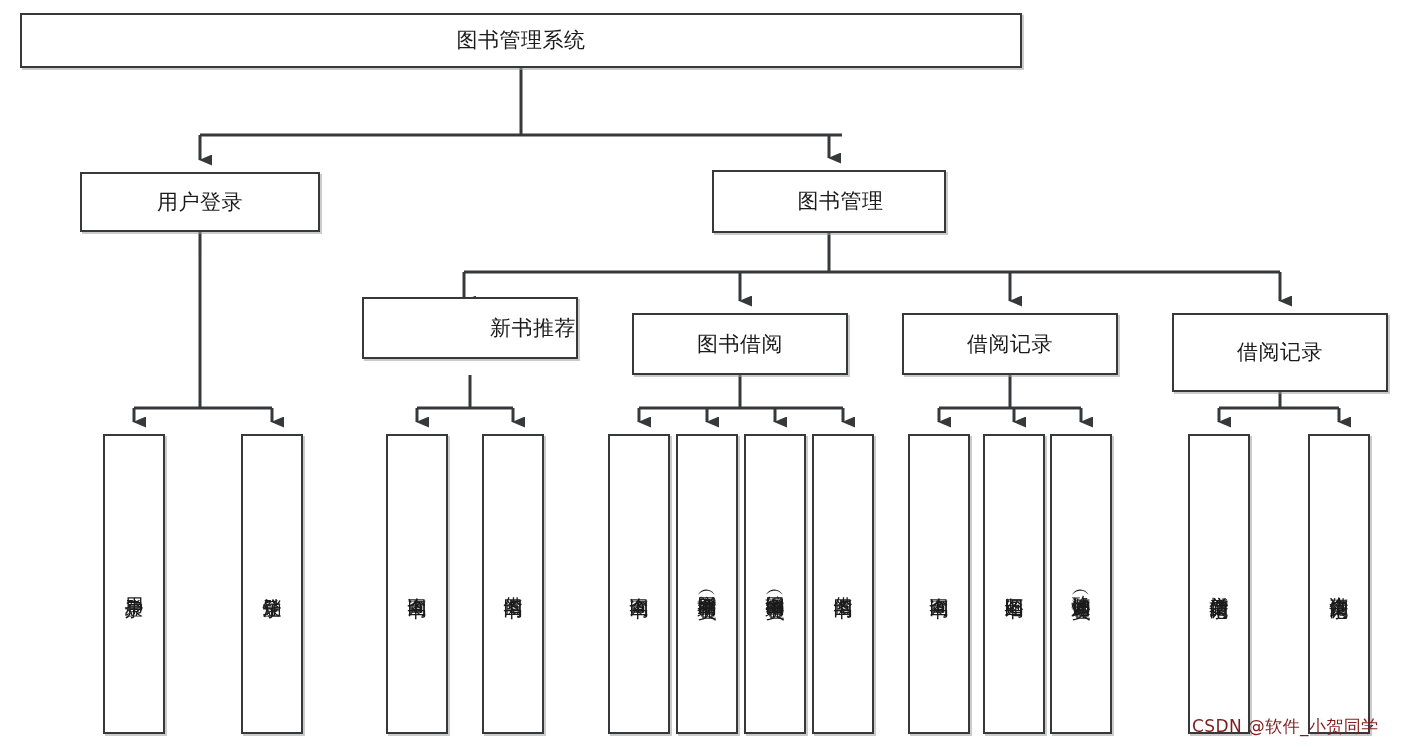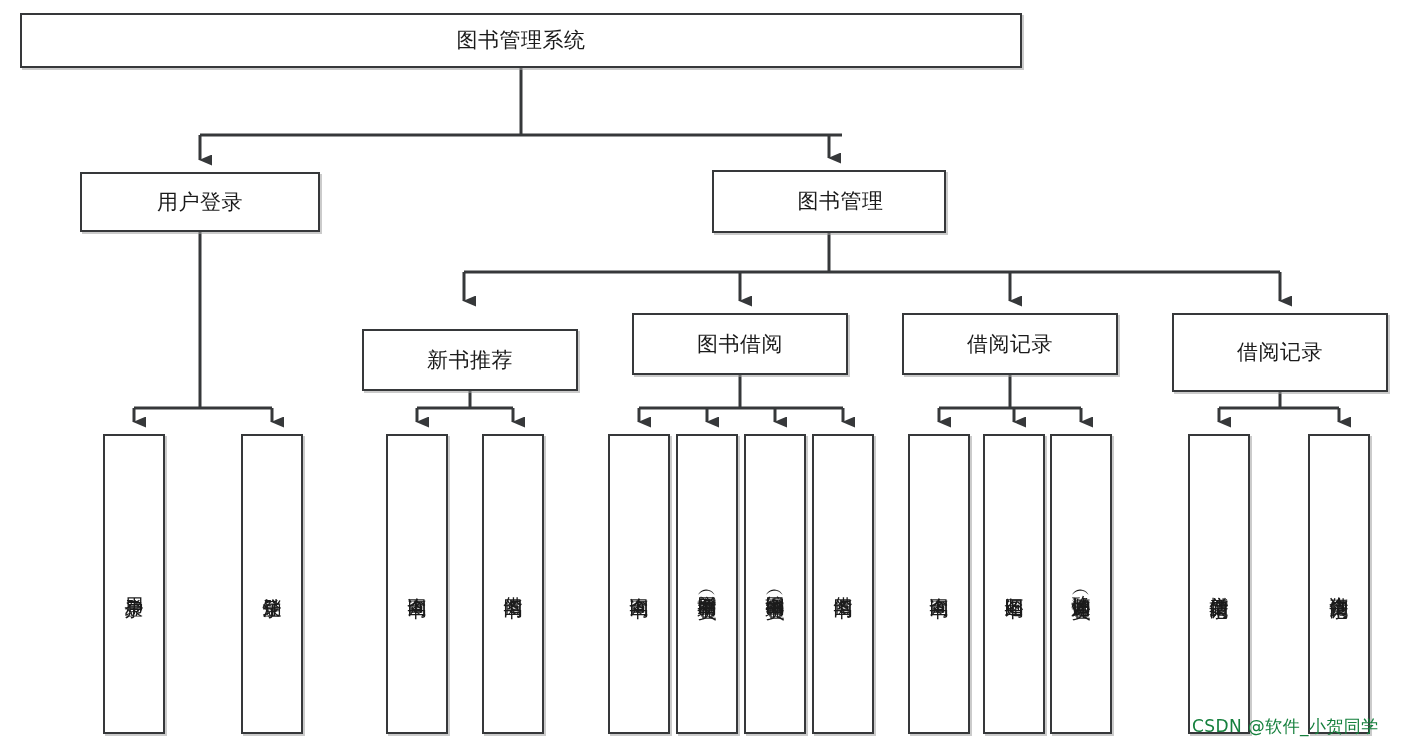--- a/index.html
+++ b/index.html
@@ -57,21 +57,21 @@
     position: absolute;
     left: 0;
     top: 0;
     width: 1405px;
     height: 747px;
     pointer-events: none;
   }
   .watermark {
     position: absolute;
     font-size: 17px;
-    color: #15803d;
+    color: #7f1d1d;
     white-space: nowrap;
     letter-spacing: 0.4px;
   }
 </style>
 </head>
 <body>
 
 <div id="canvas">
 
   <svg id="edges" viewBox="0 0 1405 747" xmlns="http://www.w3.org/2000/svg">
@@ -128,21 +128,21 @@
     <span class="label">图书管理系统</span>
   </div>
 
   <div class="node" style="left:80px; top:172px; width:240px; height:60px;">
     <span class="label">用户登录</span>
   </div>
   <div class="node" style="left:712px; top:170px; width:234px; height:63px;padding-left:23px;">
     <span class="label">图书管理</span>
   </div>
 
-  <div class="node" style="left:362px; top:329px; width:216px; height:62px;">
+  <div class="node" style="left:362px; top:297px; width:216px; height:62px;justify-content:flex-end;">
     <span class="label">新书推荐</span>
   </div>
   <div class="node" style="left:632px; top:313px; width:216px; height:62px;">
     <span class="label">图书借阅</span>
   </div>
   <div class="node" style="left:902px; top:313px; width:216px; height:62px;">
     <span class="label">借阅记录</span>
   </div>
   <div class="node" style="left:1172px; top:313px; width:216px; height:79px;">
     <span class="label">借阅记录</span>

